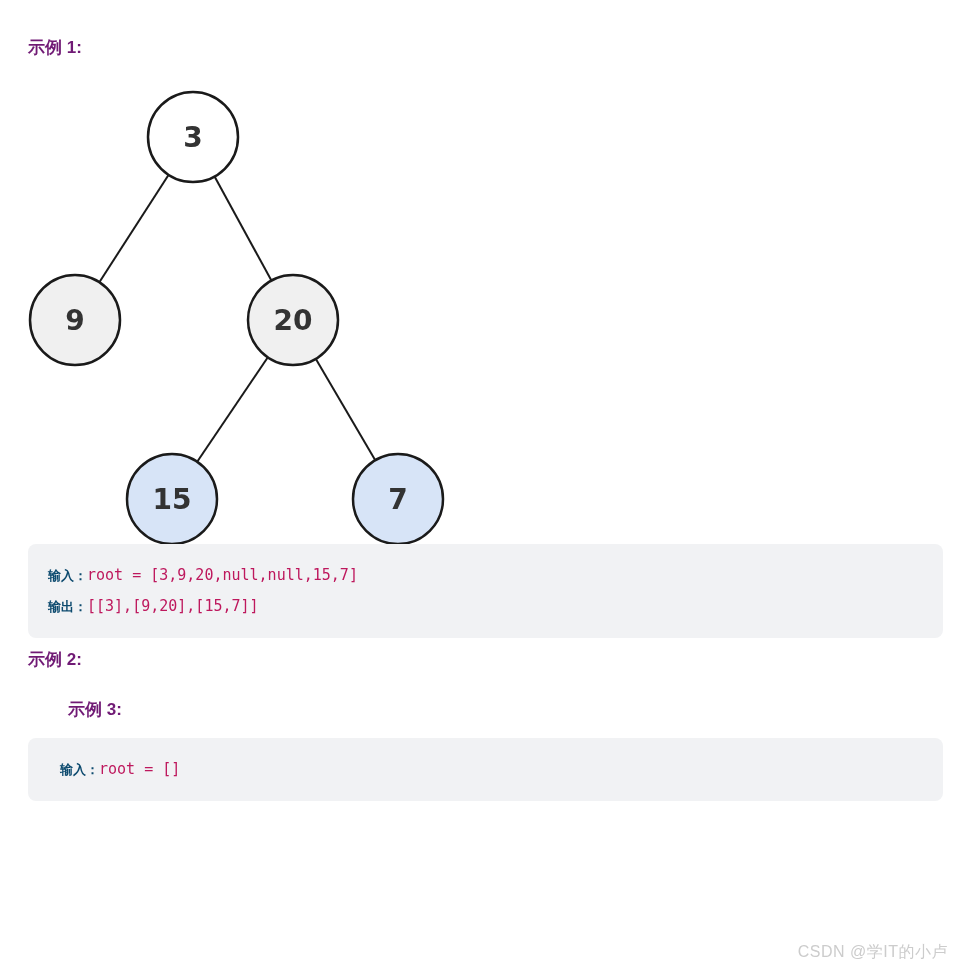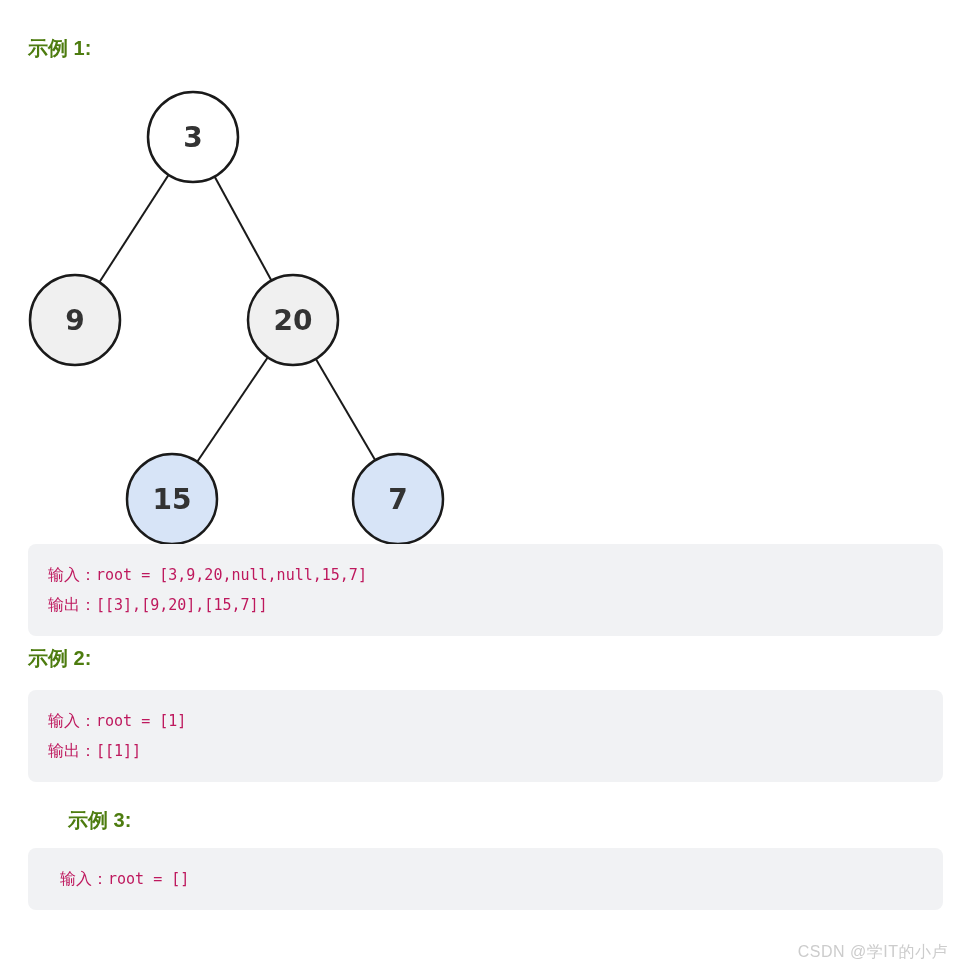--- a/index.html
+++ b/index.html
@@ -8,24 +8,24 @@
     width: 966px;
     height: 972px;
     background: #ffffff;
     position: relative;
     font-family: "Liberation Sans", sans-serif;
     padding: 36px 0 0 28px;
     overflow: hidden;
   }
   .example-heading {
     margin: 0;
-    font-size: 20px;
+    font-size: 17px;
     line-height: 24px;
     font-weight: bold;
-    color: #4d7c0f;
+    color: #701a75;
   }
   .heading-2 { margin-top: 10px; }
   .heading-3 { margin-top: 26px; margin-left: 40px; }
   .tree-svg {
     display: block;
     margin-top: 26px;
   }
   .code-block {
     width: 915px;
     background: #f1f2f4;
@@ -35,23 +35,23 @@
   }
   .block-2 { margin-top: 20px; }
   .block-3 { margin-top: 16px; padding-left: 32px; }
   .code-line {
     line-height: 30px;
     white-space: nowrap;
     color: #1a1a1a;
   }
   .code-label {
     font-family: "Liberation Serif", serif;
-    font-weight: normal;
-    color: #be185d;
-    font-size: 16px;
+    font-weight: bold;
+    color: #0c4a6e;
+    font-size: 13px;
   }
   .code-value {
     font-family: "DejaVu Sans Mono", monospace;
     color: #be185d;
     margin-top: 32px;
   }
   .text-cursor {
     display: inline-block;
     width: 2px;
     height: 18px;
@@ -92,24 +92,20 @@
     </svg>
 
   <div class="code-block block-1">
     <div class="code-line"><span class="code-label">输入：</span><span class="code-value">root = [3,9,20,null,null,15,7]</span></div>
     <div class="code-line"><span class="code-label">输出：</span><span class="code-value">[[3],[9,20],[15,7]]</span></div>
   </div>
 </section>
 
 <section>
   <h3 class="example-heading heading-2">示例 2:</h3>
-  <div class="code-block block-2">
-    <div class="code-line"><span class="code-label">输入：</span><span class="code-value">root = [1]</span></div>
-    <div class="code-line"><span class="code-label">输出：</span><span class="code-value">[[1]]</span></div>
-  </div>
 </section>
 
 <section>
   <h3 class="example-heading heading-3">示例 3:</h3>
   <div class="code-block block-3">
     <div class="code-line"><span class="code-label">输入：</span><span class="code-value">root = []</span></div>
   </div>
 </section>
 
 <div class="watermark">CSDN @学IT的小卢</div>

